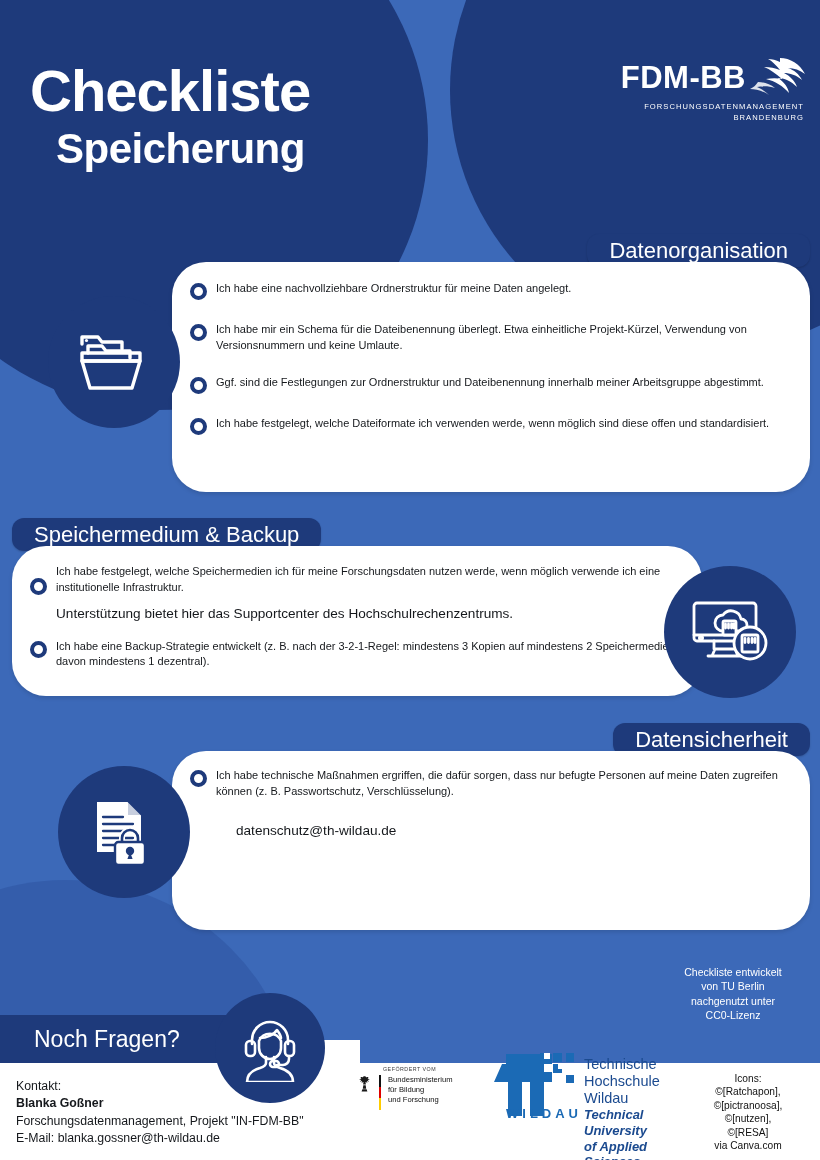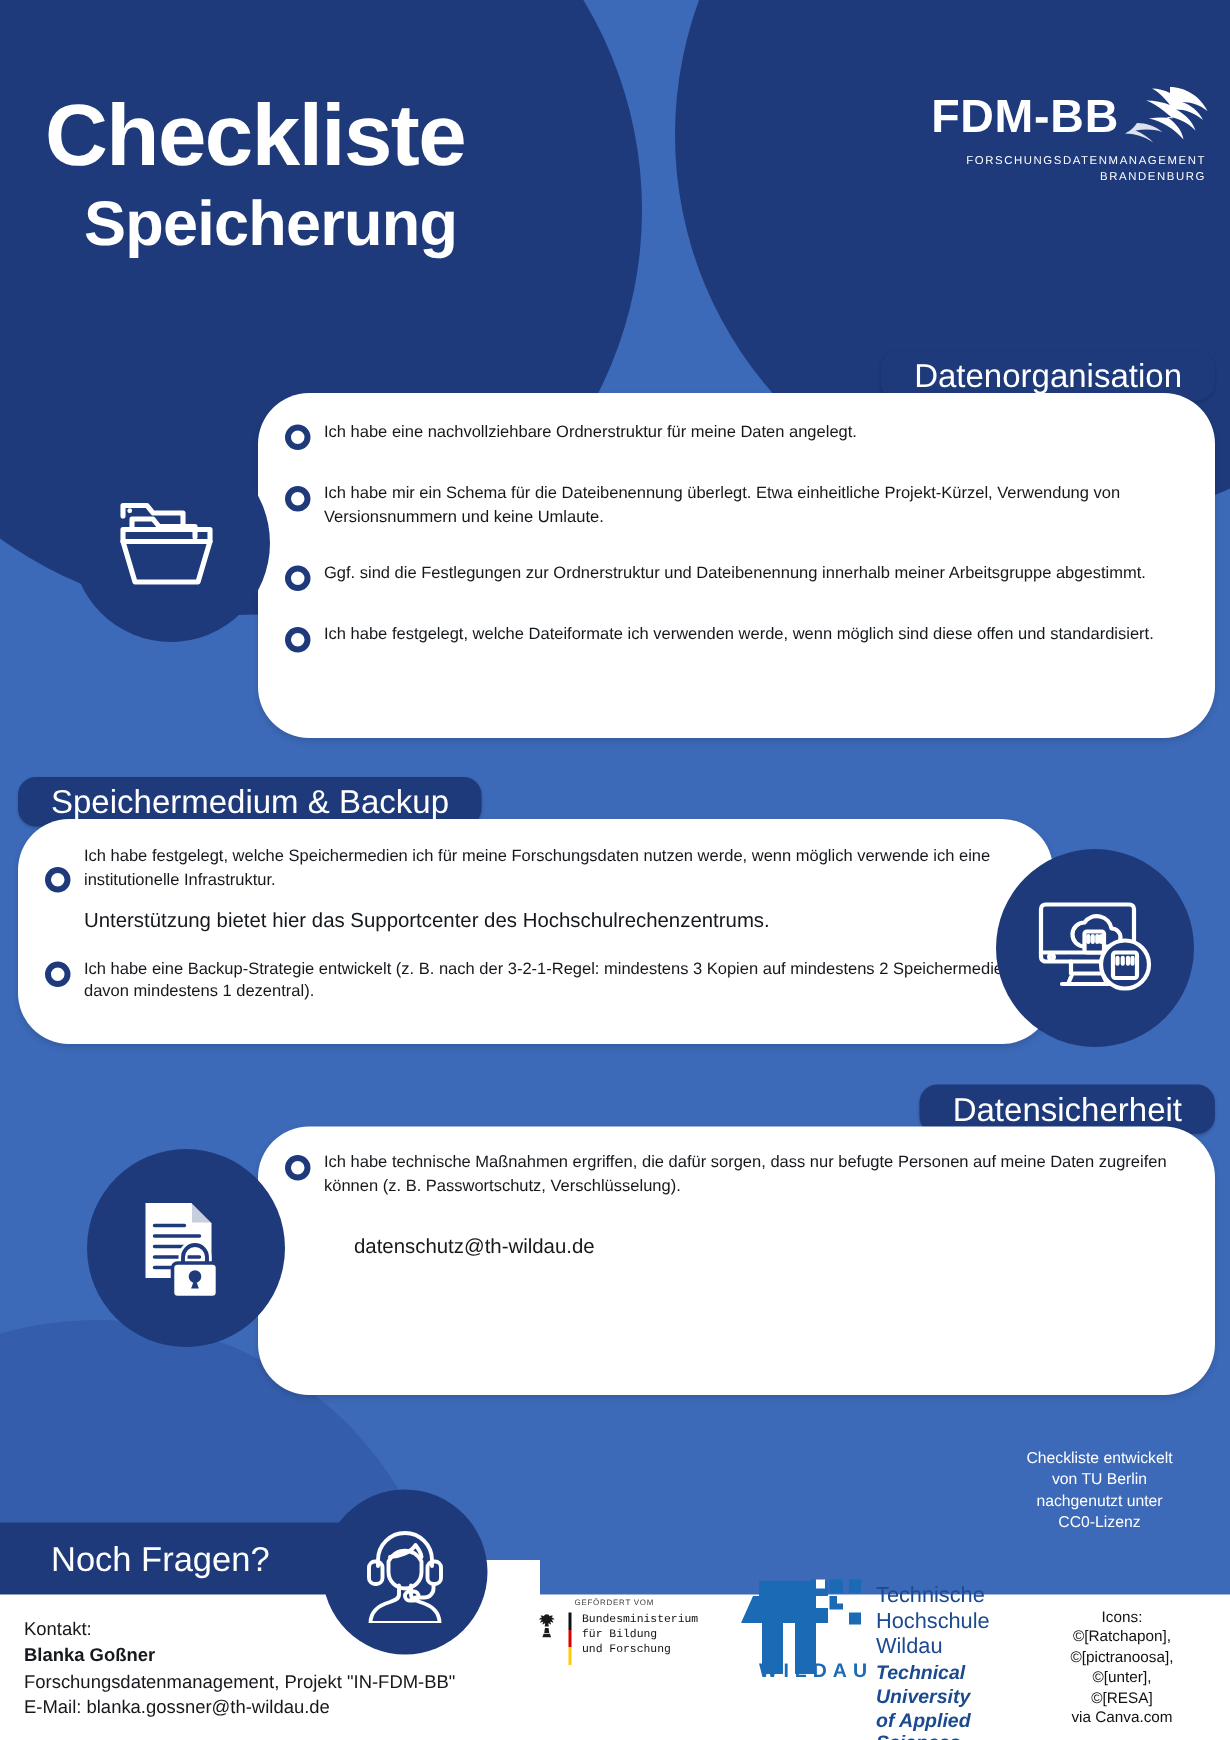--- a/index.html
+++ b/index.html
@@ -120,21 +120,21 @@
   }
   .contact{
     position:absolute;left:16px;top:1078px;width:340px;
     font-size:12.3px;line-height:1.42;color:#15181c;
   }
   .contact .bold{font-weight:bold;}
 
   .bmbf{position:absolute;left:357px;top:1066px;width:135px;}
   .bmbf-top{font-size:5.3px;letter-spacing:.5px;color:#3a3a3a;margin-left:26px;}
   .bmbf-row{display:flex;align-items:flex-start;gap:4px;margin-top:3px;}
-  .bmbf-text{font-size:7.6px;line-height:1.32;color:#111;font-family:Liberation Mono, monospace;}
+  .bmbf-text{font-size:7.6px;line-height:1.32;color:#111;}
 
   .thw{position:absolute;left:482px;top:1050px;width:215px;display:flex;gap:6px;}
   .thw-text{padding-top:6px;}
   .thw-l1{font-size:14.5px;line-height:1.18;color:#1b4a8f;}
   .thw-l2{font-size:13px;line-height:1.2;color:#1b4a8f;font-style:italic;font-weight:bold;}
 
   .icon-credits{
     position:absolute;right:10px;top:1072px;width:124px;
     font-size:10.2px;line-height:1.32;color:#111;text-align:center;
   }
@@ -352,18 +352,18 @@
       <div class="thw-l1">Wildau</div>
       <div class="thw-l2">Technical University</div>
       <div class="thw-l2">of Applied Sciences</div>
     </div>
   </div>
 
   <div class="icon-credits">
     <div>Icons:</div>
     <div>©[Ratchapon],</div>
     <div>©[pictranoosa],</div>
-    <div>©[unter],</div>
+    <div>©[nutzen],</div>
     <div>©[RESA]</div>
     <div>via Canva.com</div>
   </div>
 
 </div>
 
 </body></html>

